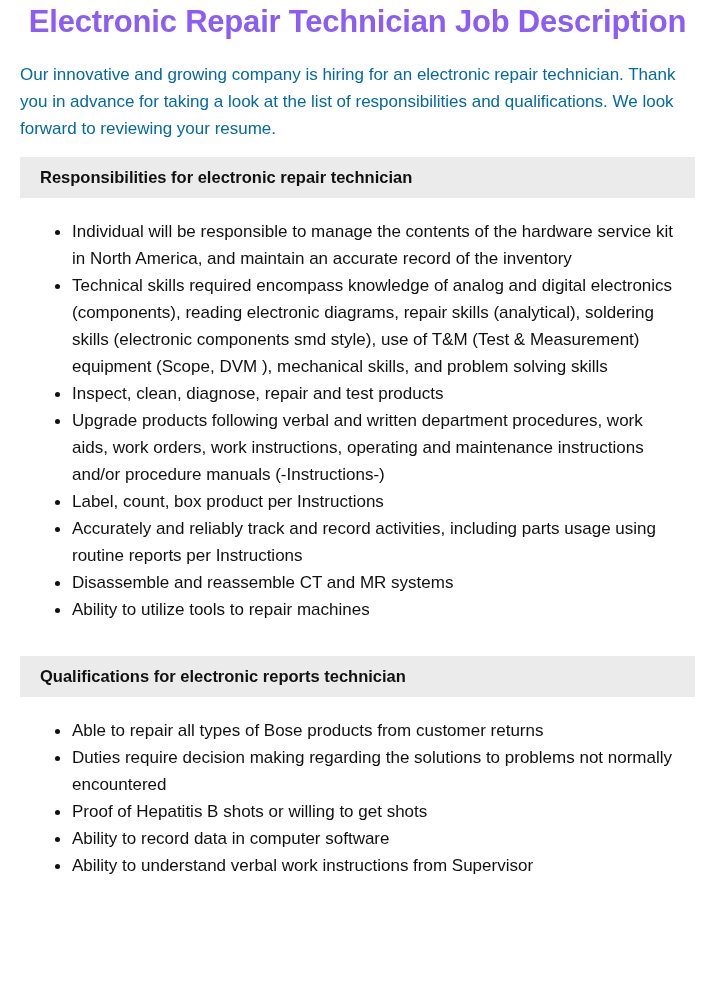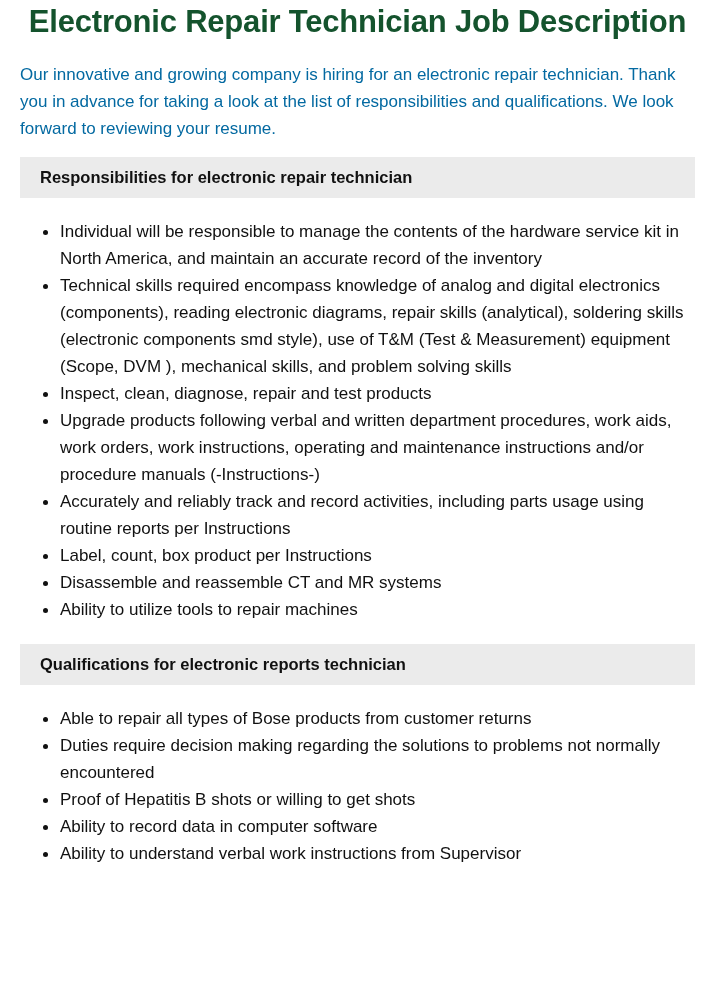--- a/index.html
+++ b/index.html
@@ -17,21 +17,21 @@
     .page {
       padding: 0 25px 0 20px;
     }
     h1.title {
       margin: 0;
       padding-top: 2px;
       font-size: 31px;
       line-height: 40px;
       font-weight: bold;
       text-align: center;
-      color: #14532d;
+      color: #8b5cf6;
       letter-spacing: -0.2px;
       white-space: nowrap;
     }
     p.intro {
       margin: 19px 0 0 0;
       font-size: 17px;
       line-height: 27px;
       color: #0369a1;
     }
     .section-header {
@@ -44,21 +44,21 @@
       align-items: center;
       width: 675px;
     }
     .section-header h2 {
       margin: 0;
       font-size: 16.5px;
       font-weight: bold;
       color: #111111;
     }
     ul.items {
-      margin: 0;
+      margin: 12px;
       padding: 0 0 0 40px;
       list-style: none;
     }
     ul.items.resp { margin-top: 20px; }
     ul.items.qual { margin-top: 20px; }
     ul.items li {
       position: relative;
       font-size: 17px;
       line-height: 27px;
       color: #111111;
@@ -83,22 +83,22 @@
   <p class="intro">Our innovative and growing company is hiring for an electronic repair technician. Thank you in advance for taking a look at the list of responsibilities and qualifications. We look forward to reviewing your resume.</p>
 
   <div class="section-header">
     <h2>Responsibilities for electronic repair technician</h2>
   </div>
   <ul class="items resp">
     <li>Individual will be responsible to manage the contents of the hardware service kit in North America, and maintain an accurate record of the inventory</li>
     <li>Technical skills required encompass knowledge of analog and digital electronics (components), reading electronic diagrams, repair skills (analytical), soldering skills (electronic components smd style), use of T&amp;M (Test &amp; Measurement) equipment (Scope, DVM ), mechanical skills, and problem solving skills</li>
     <li>Inspect, clean, diagnose, repair and test products</li>
     <li>Upgrade products following verbal and written department procedures, work aids, work orders, work instructions, operating and maintenance instructions and/or procedure manuals (-Instructions-)</li>
+    <li>Label, count, box product per Instructions</li>
     <li>Accurately and reliably track and record activities, including parts usage using routine reports per Instructions</li>
-    <li>Label, count, box product per Instructions</li>
     <li>Disassemble and reassemble CT and MR systems</li>
     <li>Ability to utilize tools to repair machines</li>
   </ul>
 
   <div class="section-gap"></div>
 
   <div class="section-header">
     <h2>Qualifications for electronic reports technician</h2>
   </div>
   <ul class="items qual">

